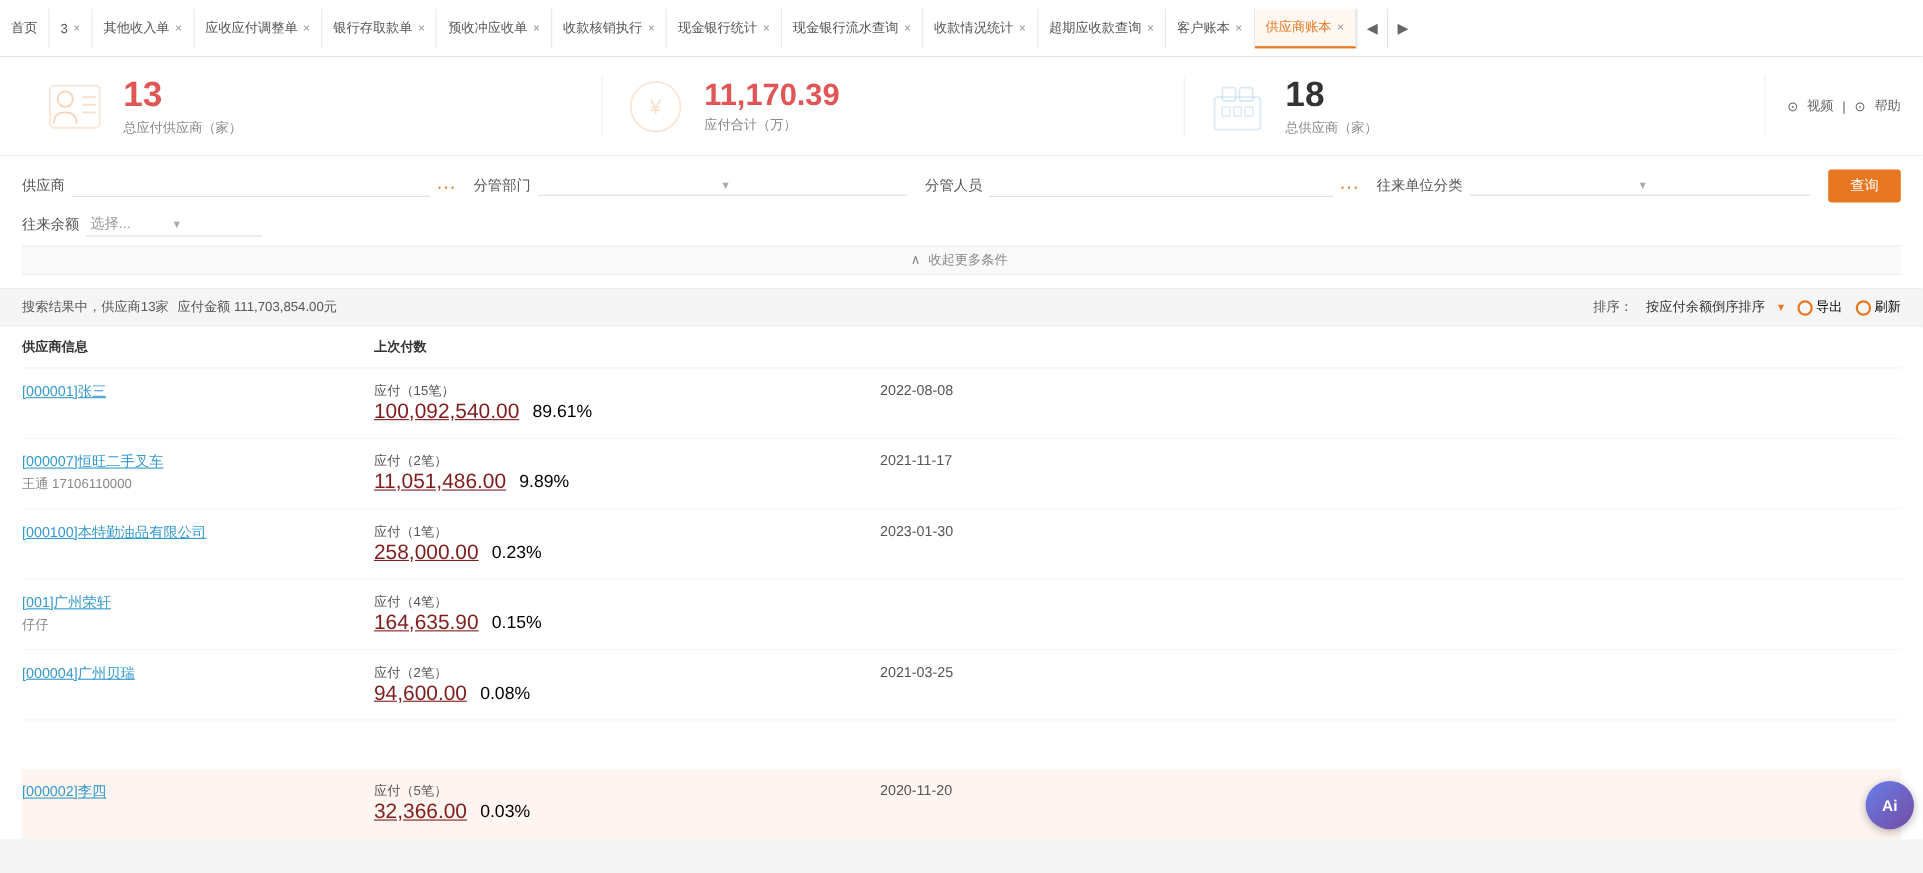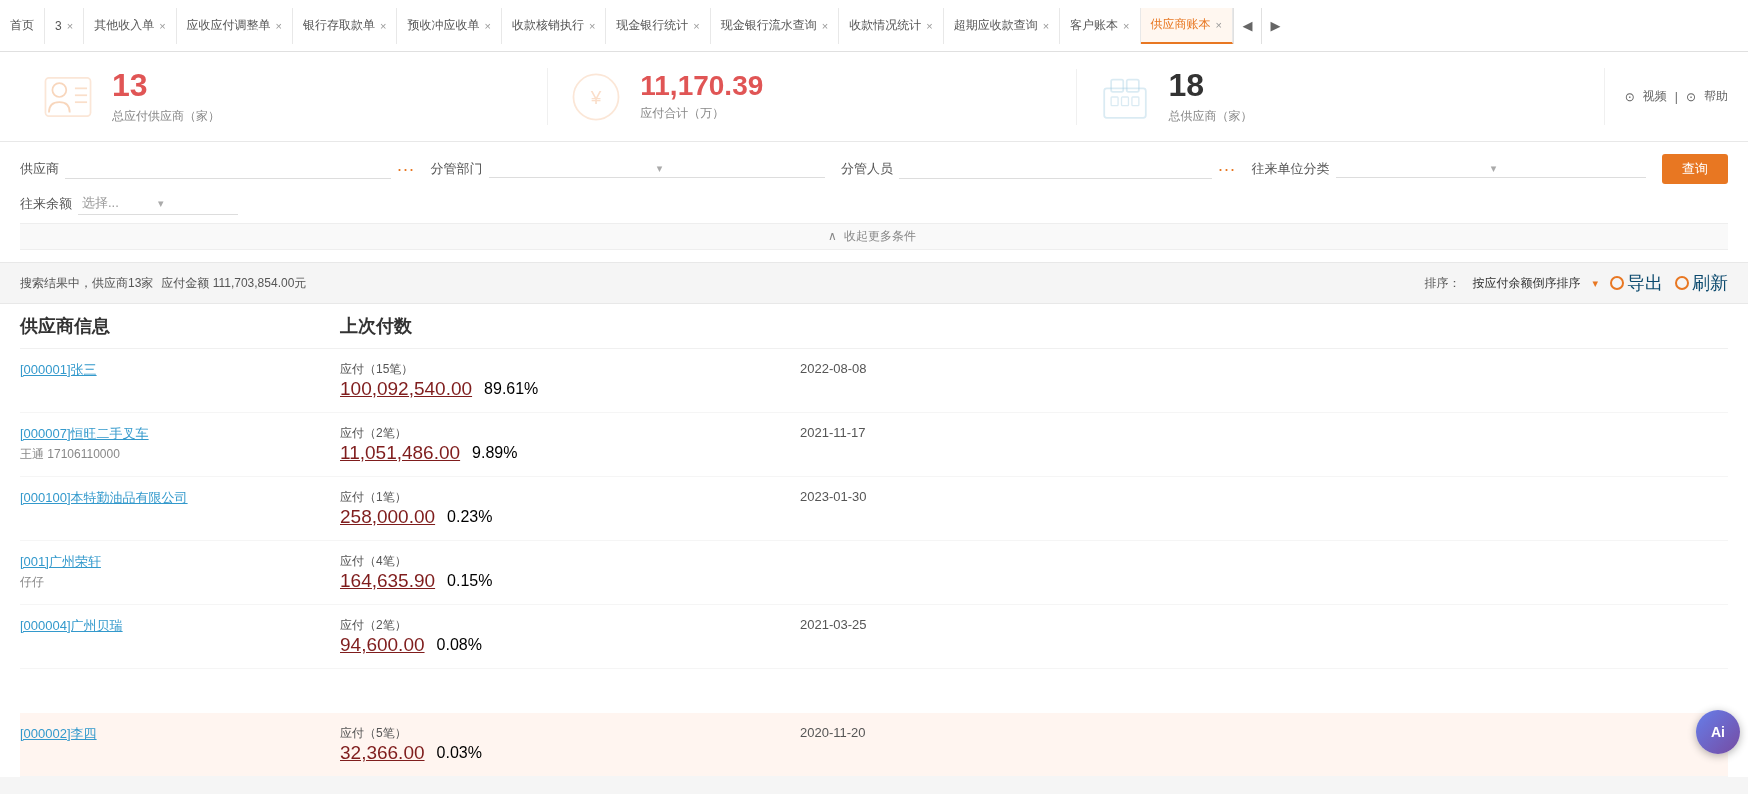--- a/index.html
+++ b/index.html
@@ -197,43 +197,43 @@
     .sort-select {
       color: #333;
       font-size: 12px;
       cursor: pointer;
     }
     .icon-btn {
       display: flex;
       align-items: center;
       gap: 3px;
       cursor: pointer;
-      color: #0c4a6e;
-      font-size: 18px;
+      color: #000000;
+      font-size: 12px;
     }
     .icon-btn .circle-icon {
       width: 14px;
       height: 14px;
       border-radius: 50%;
       border: 2px solid #e87722;
       display: inline-block;
       flex-shrink: 0;
     }
 
     
     .main-content {
       background: #fff;
       padding: 0 20px;
     }
     .table-header {
       display: flex;
       padding: 10px 0;
       border-bottom: 1px solid #f0f0f0;
       font-weight: bold;
-      font-size: 18px;
+      font-size: 12px;
       color: #333;
     }
     .col-supplier { flex: 0 0 320px; }
     .col-transaction { flex: 0 0 460px; }
     .col-lastpay { flex: 1; }
 
     .table-row {
       display: flex;
       padding: 12px 0;
       border-bottom: 1px solid #f5f5f5;

